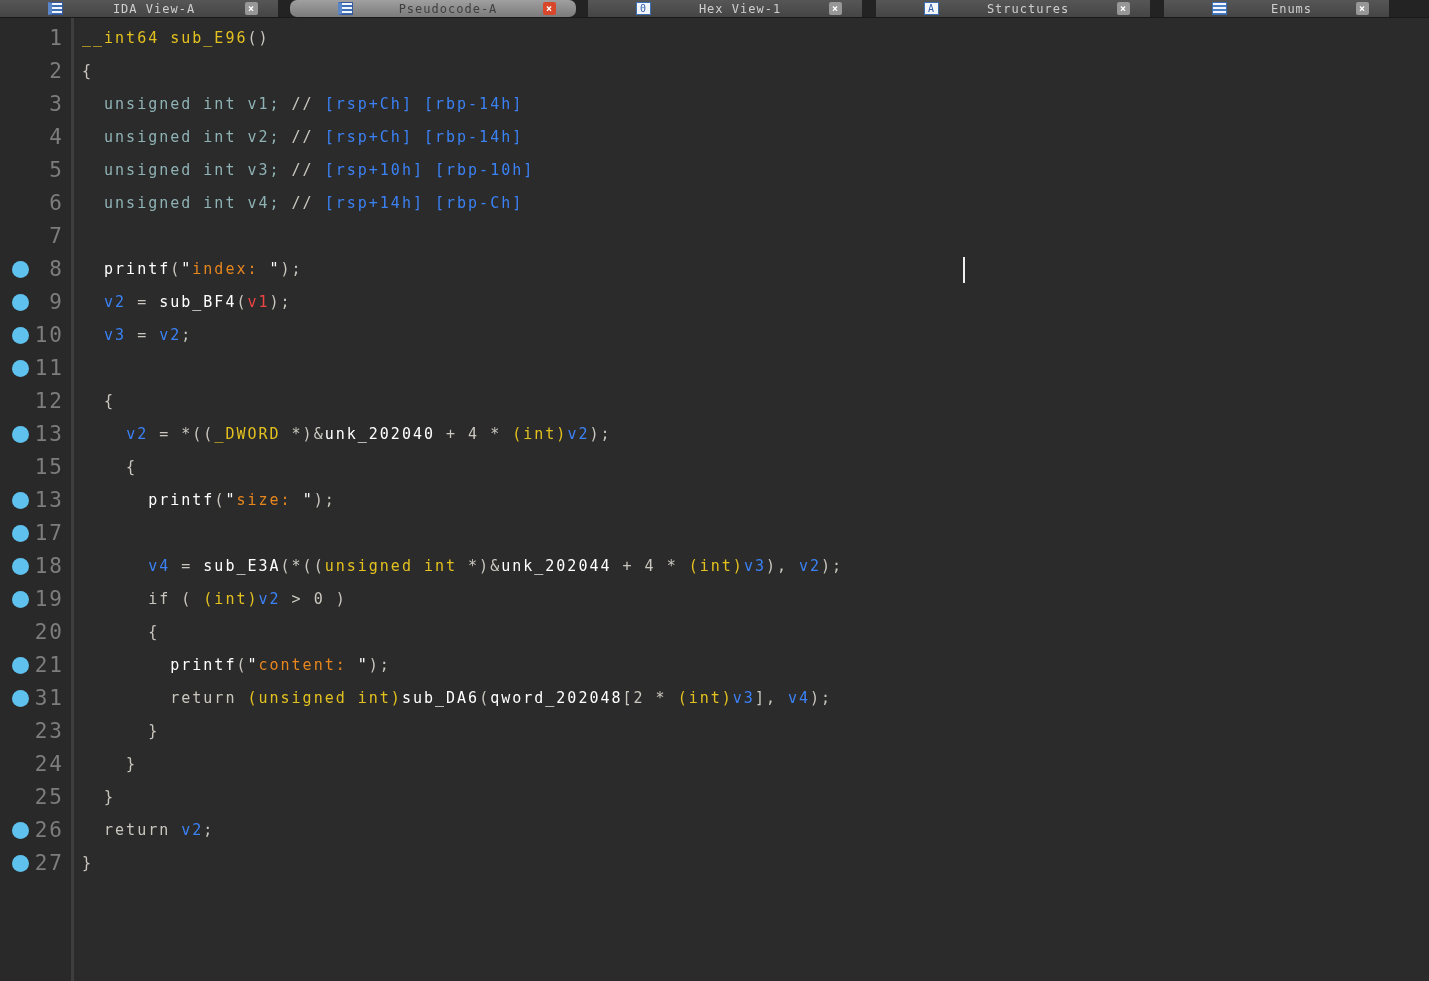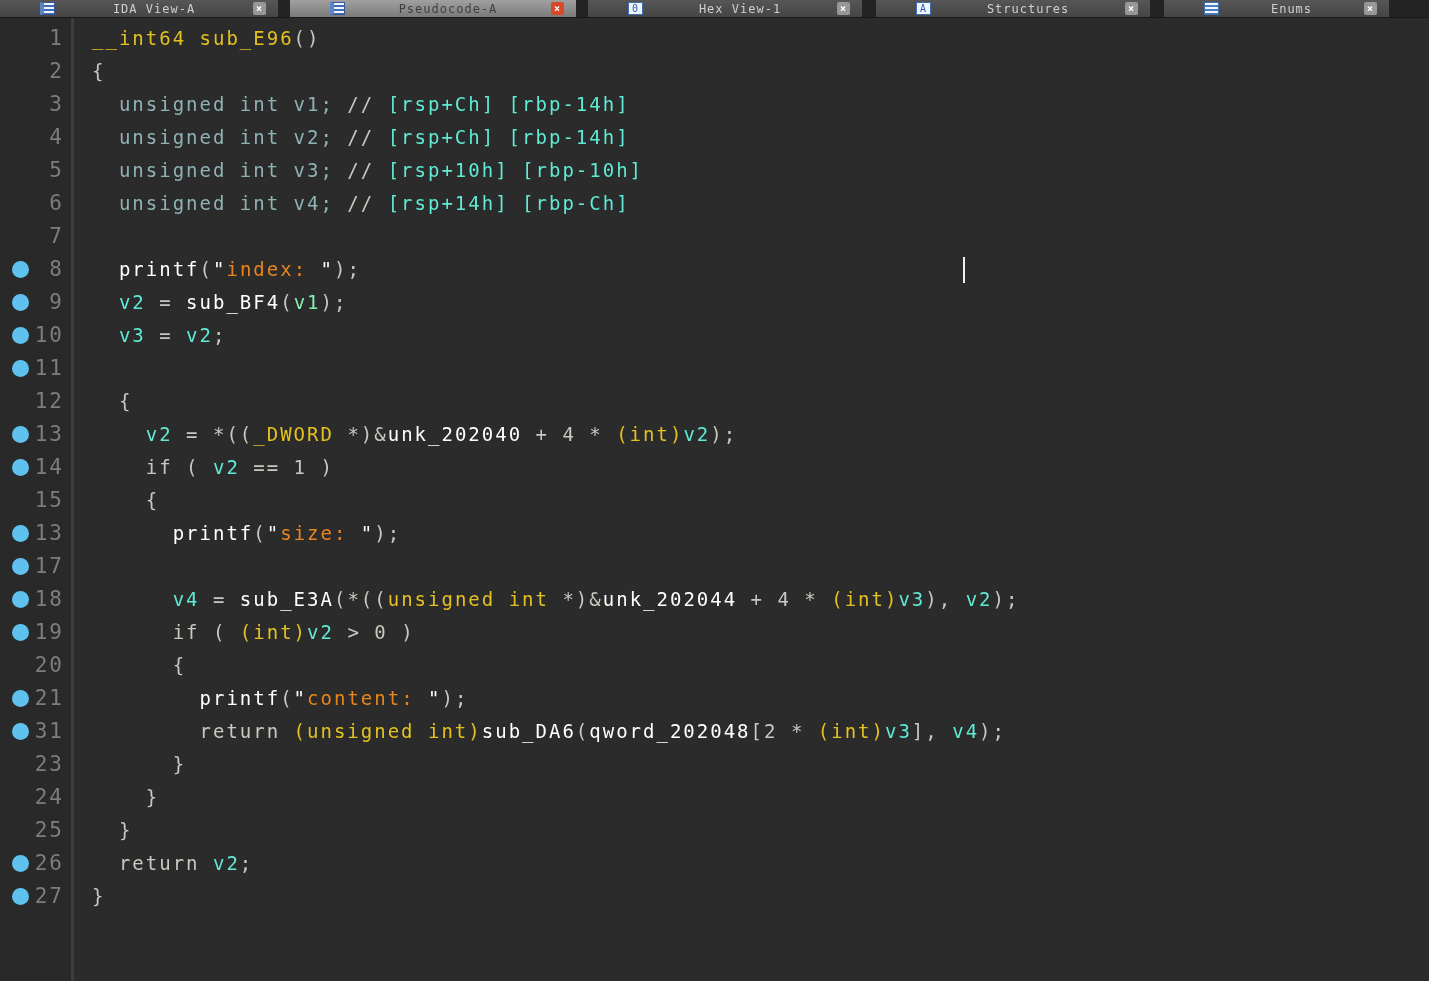--- a/index.html
+++ b/index.html
@@ -1,22 +1,22 @@
 <!DOCTYPE html>
 <html><head>
 <meta charset="utf-8">
 <style>
   html,body{margin:0;padding:0;background:#2b2b2b;width:1429px;height:981px;overflow:hidden;}
   body{font-family:"DejaVu Sans Mono","Liberation Mono",monospace;}
 
   
   .tabbar{position:relative;width:1429px;height:17px;background:#232323;border-bottom:1px solid #191919;}
-  .tab{position:absolute;top:0;height:17px;display:flex;align-items:center;padding:0 12px;box-sizing:border-box;
+  .tab{position:absolute;top:0;height:17px;display:flex;align-items:center;padding:0 20px;box-sizing:border-box;
        background:linear-gradient(#565656,#454545);color:#cfcfcf;font-size:12px;letter-spacing:1px;cursor:default;}
-  .tab.active{background:linear-gradient(#a0a0a0,#7b7b7b);color:#3f3f3f;}
+  .tab.active{background:linear-gradient(#a0a0a0,#7b7b7b);color:#3f3f3f;border-radius:7px;}
   .tlabel{flex:1;text-align:center;white-space:nowrap;overflow:hidden;}
   .tclose{flex:0 0 13px;width:13px;height:13px;border-radius:2px;background:#979797;color:#ffffff;
           font-size:10px;line-height:13px;text-align:center;font-weight:bold;margin-left:6px;}
   .tab.active .tclose{background:#d9472b;}
   .ticon{flex:0 0 15px;width:15px;height:13px;margin:0 6px 0 28px;box-sizing:border-box;}
   .ticon.doc{background:
       repeating-linear-gradient(180deg,#f2f6fc 0 2px,#3c6eb4 2px 4px);
       border:1px solid #35589c;border-left:4px solid #5a86c8;}
   .ticon.box{background:#f2f6fc;border:1px solid #3c6eb4;color:#2d59a8;
       font-size:10px;line-height:11px;text-align:center;width:13px;height:13px;}
@@ -25,30 +25,30 @@
       border:1px solid #3c6eb4;width:13px;height:13px;}
 
   
   .content{position:relative;width:1429px;height:963px;background:#2b2b2b;}
   .gutter-bg{position:absolute;left:0;top:0;bottom:0;width:71px;background:#292929;border-right:3px solid #3e3e3e;}
   #lines{position:absolute;left:0;top:4px;right:0;}
   .line{display:flex;height:33px;}
   .lg{flex:0 0 74px;width:74px;position:relative;}
   .ln{position:absolute;right:10px;top:0;line-height:33px;font-size:21px;letter-spacing:2px;color:#7d7d7d;}
   .bp{position:absolute;left:12px;top:8px;width:17px;height:17px;border-radius:50%;background:#5fc2ee;}
-  .lc{position:relative;white-space:pre;padding-left:18px;line-height:33px;font-size:19px;letter-spacing:2px;}
+  .lc{position:relative;white-space:pre;padding-left:8px;line-height:33px;font-size:15px;letter-spacing:2px;}
   .caret{position:absolute;left:889px;top:4px;width:2px;height:26px;background:#eeeeee;}
 
   
   .d{color:#cac7bf;}   
   .f{color:#ffffff;}   
   .y{color:#e3c11f;}   
   .t{color:#8fb2b5;margin-top:34px;}   
-  .c{color:#5eead4;}   
-  .r{color:#86efac;}   
+  .c{color:#3b82f6;}   
+  .r{color:#ef4444;}   
   .s{color:#e8861e;}   
 </style>
 </head>
 <body>
 
 <div class="app">
 
   <div class="tabbar">
 
     <div class="tab" style="left:0;width:278px;">
@@ -163,27 +163,20 @@
         </div>
         <div class="line">
           <div class="lg">
             <span class="bp"></span>
             <span class="ln">13</span>
           </div>
           <div class="lc"><span class="d">    </span><span class="c">v2</span><span class="d"> = *((</span><span class="y">_DWORD</span><span class="d"> *)&amp;</span><span class="f">unk_202040</span><span class="d"> + 4 * </span><span class="y">(int)</span><span class="c">v2</span><span class="d">);</span></div>
         </div>
         <div class="line">
           <div class="lg">
-            <span class="bp"></span>
-            <span class="ln">14</span>
-          </div>
-          <div class="lc"><span class="d">    if ( </span><span class="c">v2</span><span class="d"> == 1 )</span></div>
-        </div>
-        <div class="line">
-          <div class="lg">
             <span class="ln">15</span>
           </div>
           <div class="lc"><span class="d">    {</span></div>
         </div>
         <div class="line">
           <div class="lg">
             <span class="bp"></span>
             <span class="ln">13</span>
           </div>
           <div class="lc"><span class="d">      </span><span class="f">printf</span><span class="d">(</span><span class="f">"</span><span class="s">size: </span><span class="f">"</span><span class="d">);</span></div>

